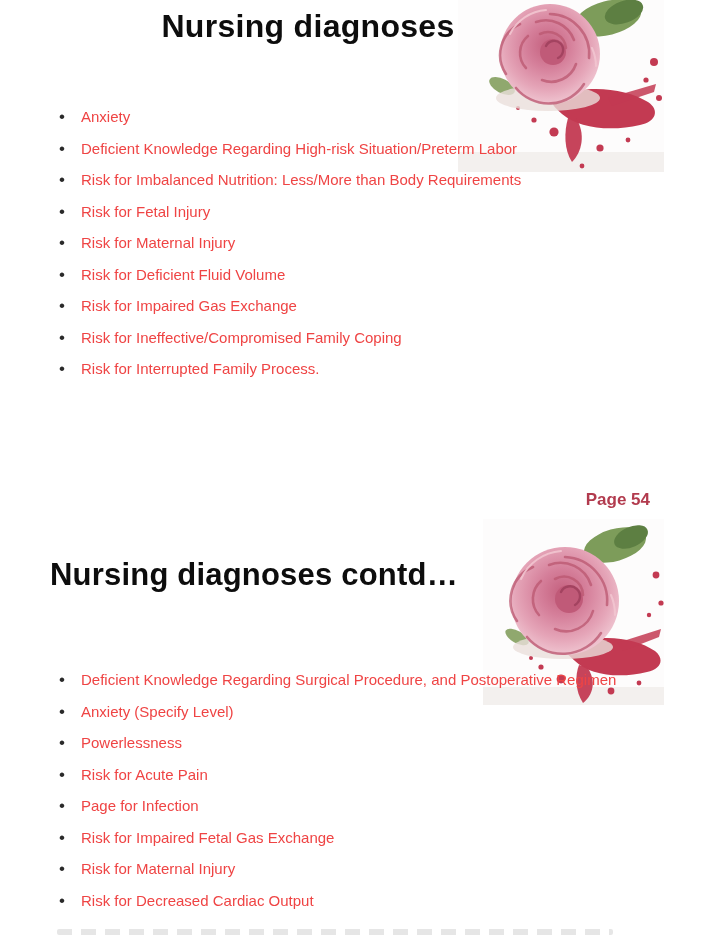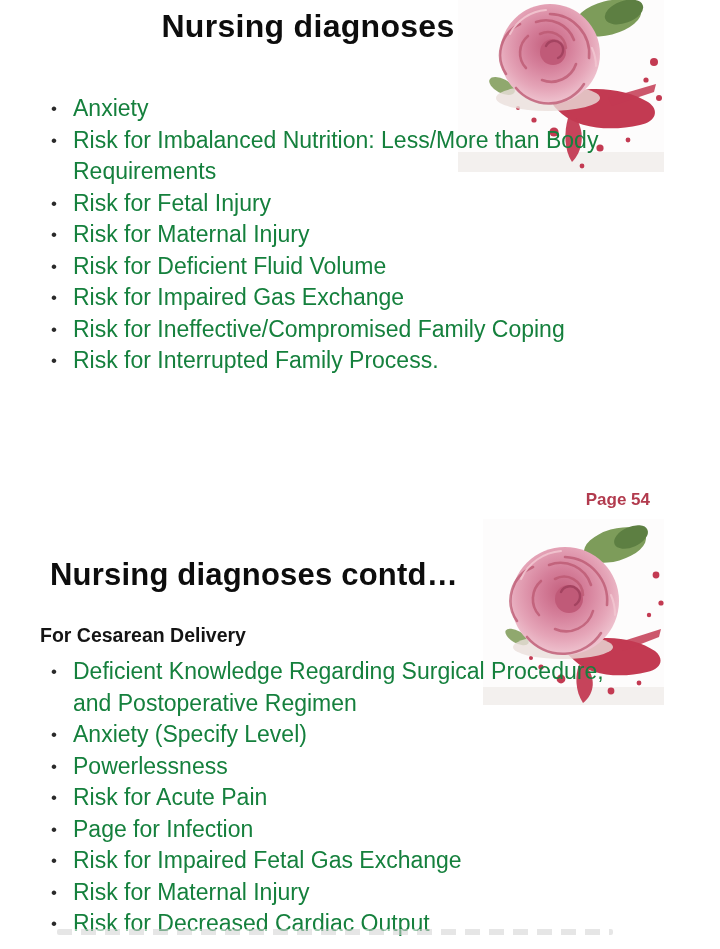--- a/index.html
+++ b/index.html
@@ -18,23 +18,23 @@
     text-align:center;
     font-size:32px; font-weight:bold; color:#0d0d0d;
     letter-spacing:0.3px;
     margin:0;
   }
   .rose-img { position:absolute; display:block; }
   #rose1 { top:0; right:0; width:206px; height:172px; }
   #rose2 { top:519px; right:0; width:181px; height:186px; }
 
   ul.bullets {
-    list-style:none; margin:4px; padding:0;
+    list-style:none; margin:12px; padding:0;
     position:absolute;
-    font-size:23px; line-height:31.5px; color:#15803d;
+    font-size:15px; line-height:31.5px; color:#ef4444;
   }
   #list1 { top:89px;  left:40px; width:590px; }
   #list2 { top:652px; left:40px; width:590px; }
   ul.bullets li { position:relative; padding-left:29px; }
   ul.bullets li::before {
     content:"\2022";
     position:absolute; left:7px; top:0;
     font-size:17px; color:#2a2a2a;
   }
 
@@ -112,20 +112,21 @@
     <circle cx="95" cy="52" r="13" fill="#c05a78"></circle>
     <path d="M88,46 A9,9 0 1 1 100,58" fill="none" stroke="#a34360" stroke-width="2.4" stroke-linecap="round"></path>
     <g fill="none" stroke="#f2c6d1" stroke-width="2" opacity="0.9" stroke-linecap="round">
       <path d="M52,34 A44,44 0 0 1 88,10"></path>
       <path d="M134,48 A44,44 0 0 1 138,66"></path>
     </g>
   </svg>
 
   <ul id="list1" class="bullets">
     <li>Anxiety</li>
+    <li>Deficient Knowledge Regarding High-risk Situation/Preterm Labor</li>
     <li>Risk for Imbalanced Nutrition: Less/More than Body Requirements</li>
     <li>Risk for Fetal Injury</li>
     <li>Risk for Maternal Injury</li>
     <li>Risk for Deficient Fluid Volume</li>
     <li>Risk for Impaired Gas Exchange</li>
     <li>Risk for Ineffective/Compromised Family Coping</li>
     <li>Risk for Interrupted Family Process.</li>
   </ul>
 
   <p class="page-label">Page 54</p>
@@ -170,21 +171,20 @@
     </g>
     <circle cx="86" cy="80" r="14" fill="#c05a78"></circle>
     <path d="M78,73 A10,10 0 1 1 92,86" fill="none" stroke="#a34360" stroke-width="2.4" stroke-linecap="round"></path>
     <g fill="none" stroke="#f2c6d1" stroke-width="2" opacity="0.9" stroke-linecap="round">
       <path d="M38,60 A48,48 0 0 1 78,32"></path>
       <path d="M128,76 A48,48 0 0 1 132,96"></path>
     </g>
   </svg>
 
   <h2 class="title2">Nursing diagnoses contd…</h2>
-  <h3 class="subtitle2">For Cesarean Delivery</h3>
 
   <ul id="list2" class="bullets">
     <li>Deficient Knowledge Regarding Surgical Procedure, and Postoperative Regimen</li>
     <li>Anxiety (Specify Level)</li>
     <li>Powerlessness</li>
     <li>Risk for Acute Pain</li>
     <li>Page for Infection</li>
     <li>Risk for Impaired Fetal Gas Exchange</li>
     <li>Risk for Maternal Injury</li>
     <li>Risk for Decreased Cardiac Output</li>

